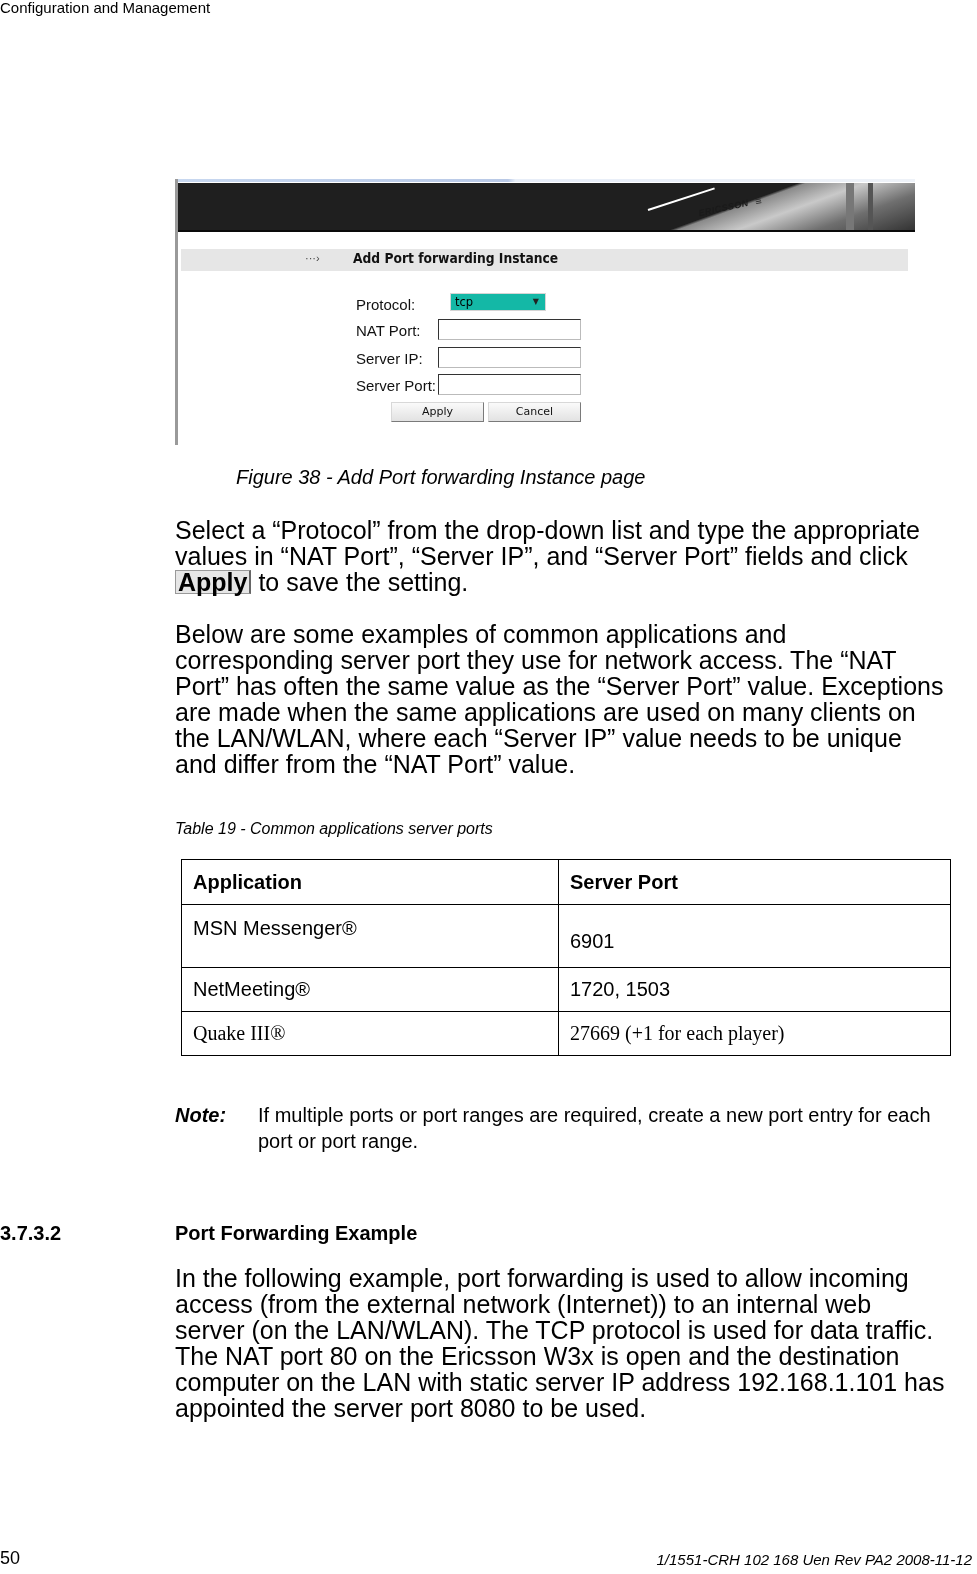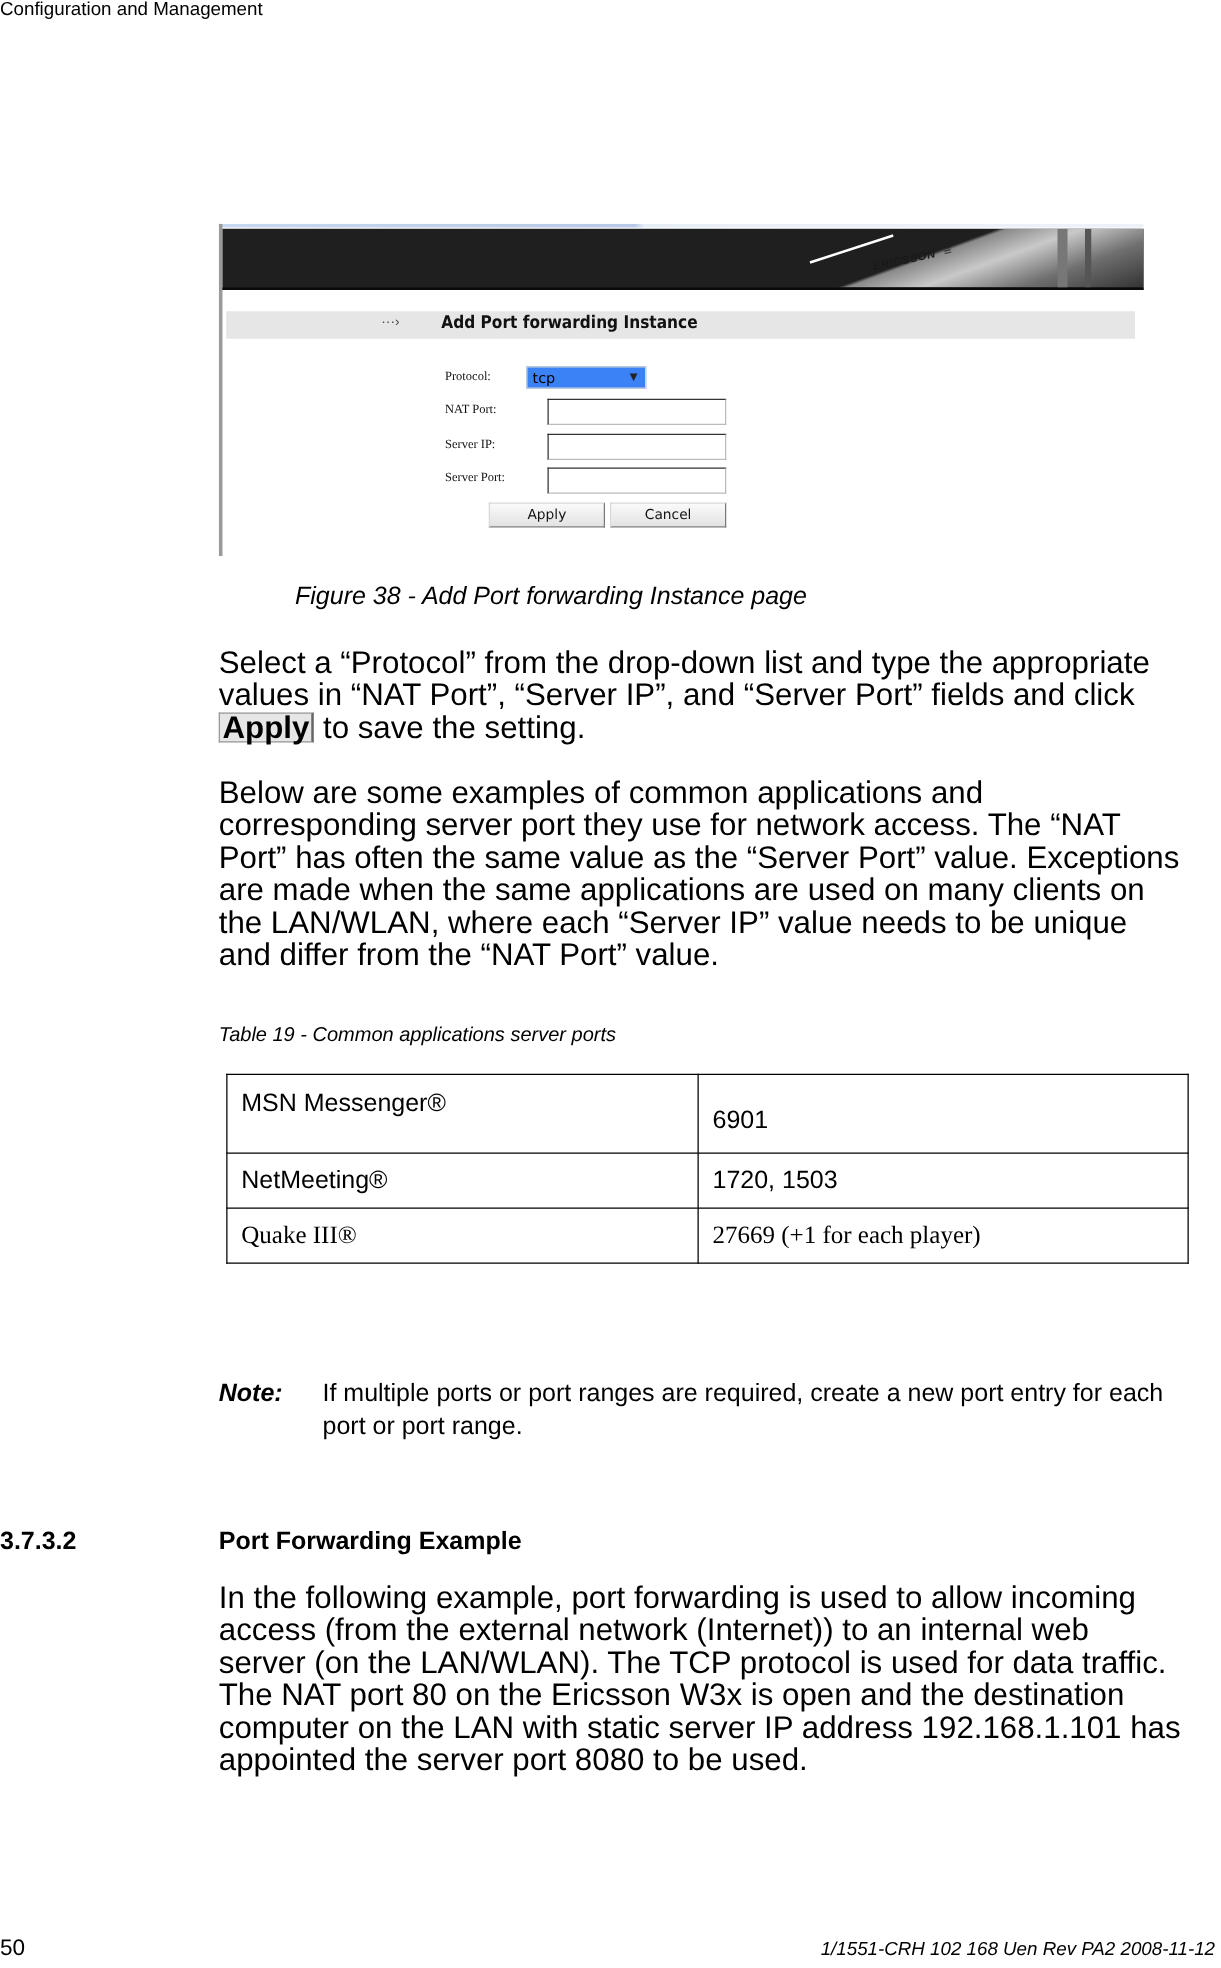--- a/index.html
+++ b/index.html
@@ -39,24 +39,24 @@
     }
     .banner-logo-mark { position: absolute; left: 577px; top: 12px; font-size: 11px; color: #2a2a2a; transform: rotate(-12deg); }
 
     .fig-titlebar {
       position: absolute; left: 6px; top: 70px; width: 727px; height: 22px;
       background: #e6e6e6;
     }
     .titlebar-arrow { position: absolute; left: 124px; top: 3px; font-size: 11px; color: #444; }
     .titlebar-text { position: absolute; left: 172px; top: 1px; font-size: 14px; font-weight: bold; color: #111; font-family: "DejaVu Sans", sans-serif; transform: scaleX(0.88); transform-origin: left; }
 
-    .form-label { position: absolute; left: 181px; font-size: 10px; color: #111; font-family: Liberation Serif, serif; }
+    .form-label { position: absolute; left: 181px; font-size: 15px; color: #111; font-family: Liberation Sans, sans-serif; }
     .form-select {
-      position: absolute; left: 246px; top: 114px; width: 96px; height: 18px;
-      border: 1px solid #d5d5d5; background: #3b82f6; box-sizing: border-box;
+      position: absolute; left: 275px; top: 114px; width: 96px; height: 18px;
+      border: 1px solid #d5d5d5; background: #14b8a6; box-sizing: border-box;
       font-size: 11.5px; font-family: "DejaVu Sans", sans-serif; padding: 1px 4px;
     }
     .select-arrow { position: absolute; right: 6px; top: 3px; font-size: 8px; color: #222; }
     .form-input {
       position: absolute; left: 263px; width: 143px; height: 21px;
       border: 1px solid #333; border-right-color: #bbb; border-bottom-color: #bbb;
       box-sizing: border-box; background: #fff;
     }
     .form-button {
       position: absolute; top: 223px; width: 93px; height: 20px; box-sizing: border-box;
@@ -147,20 +147,24 @@
 <div class="abs para" style="top:517px;">
   <span>Select a “Protocol” from the drop-down list and type the appropriate values in “NAT Port”, “Server IP”, and “Server Port” fields and click </span><span class="apply-inline">Apply</span><span> to save the setting.</span>
 </div>
 
 <div class="abs para" style="top:621px;">Below are some examples of common applications and corresponding server port they use for network access. The “NAT Port” has often the same value as the “Server Port” value. Exceptions are made when the same applications are used on many clients on the LAN/WLAN, where each “Server IP” value needs to be unique and differ from the “NAT Port” value.</div>
 
 <div class="abs table-caption">Table 19 - Common applications server ports</div>
 
 <table class="apps">
   <tbody>
+      <tr>
+    <th class="c0">Application</th>
+    <th>Server Port</th>
+  </tr>
   <tr class="r0">
     <td class="c0">MSN Messenger®</td>
     <td class="c1">6901</td>
   </tr>
   <tr class="r2">
     <td class="c0">NetMeeting®</td>
     <td>1720, 1503</td>
   </tr>
   <tr class="r3">
     <td class="c0">Quake III®</td>

